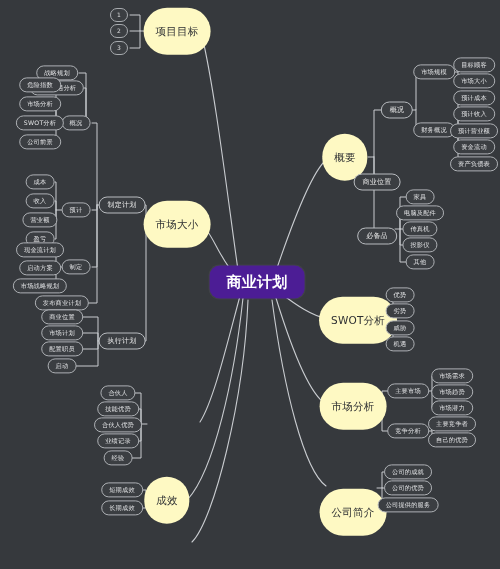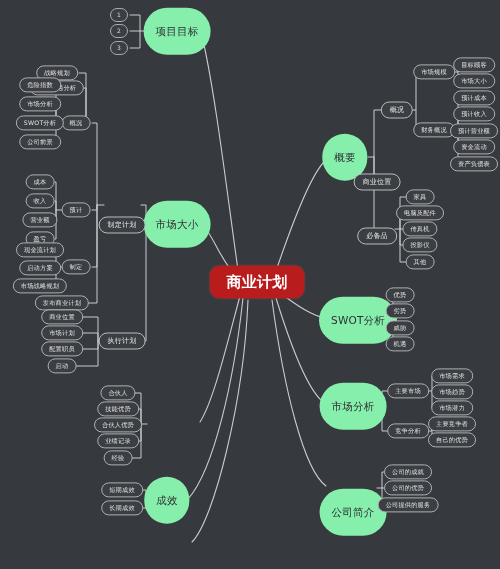--- a/index.html
+++ b/index.html
@@ -27,31 +27,31 @@
     align-items: center;
     justify-content: center;
     white-space: nowrap;
     transform: translate(-50%, -50%);
     border-radius: 999px;
     line-height: 1;
     letter-spacing: 0.2px;
   }
   
   .n-root {
-    background: #b91c1c;
+    background: #4c1d95;
     color: #ffffff;
     font-size: 15px;
     font-weight: bold;
     padding: 9px 17px;
     border-radius: 10px;
     box-shadow: 0 0 0 1px rgba(255,255,255,0.05);
   }
   
   .n-l1 {
-    background: #86efac;
+    background: #fef9c3;
     color: #2e3033;
     font-size: 10.5px;
     padding: 18px 12px;
     border-radius: 999px;
   }
   
   .n-l2 {
     background: #3b3e42;
     color: #e8e8e8;
     border: 1px solid #b9bcc0;
@@ -187,21 +187,21 @@
   </svg>
 
   <div class="node n-root" style="left:257px; top:282px;">商业计划</div>
 
   <div class="node n-l1" style="left:177px; top:31px;">项目目标</div>
   <div class="node n-l4" style="left:119px; top:15px;">1</div>
   <div class="node n-l4" style="left:119px; top:31px;">2</div>
   <div class="node n-l4" style="left:119px; top:48px;">3</div>
 
   <div class="node n-l1" style="left:177px; top:224px;">市场大小</div>
-  <div class="node n-l2" style="left:122px; top:205px;margin-top:20px;">制定计划</div>
+  <div class="node n-l2" style="left:122px; top:205px;">制定计划</div>
   <div class="node n-l2" style="left:122px; top:341px;">执行计划</div>
 
   <div class="node n-l3" style="left:76px; top:123px;">概况</div>
   <div class="node n-l3" style="left:76px; top:210px;">预计</div>
   <div class="node n-l3" style="left:76px; top:267px;">制定</div>
   <div class="node n-l3" style="left:62px; top:303px;">发布商业计划</div>
 
   <div class="node n-l3" style="left:57px; top:73px;">战略规划</div>
   <div class="node n-l3" style="left:57px; top:88px;">市场机遇分析</div>
 

